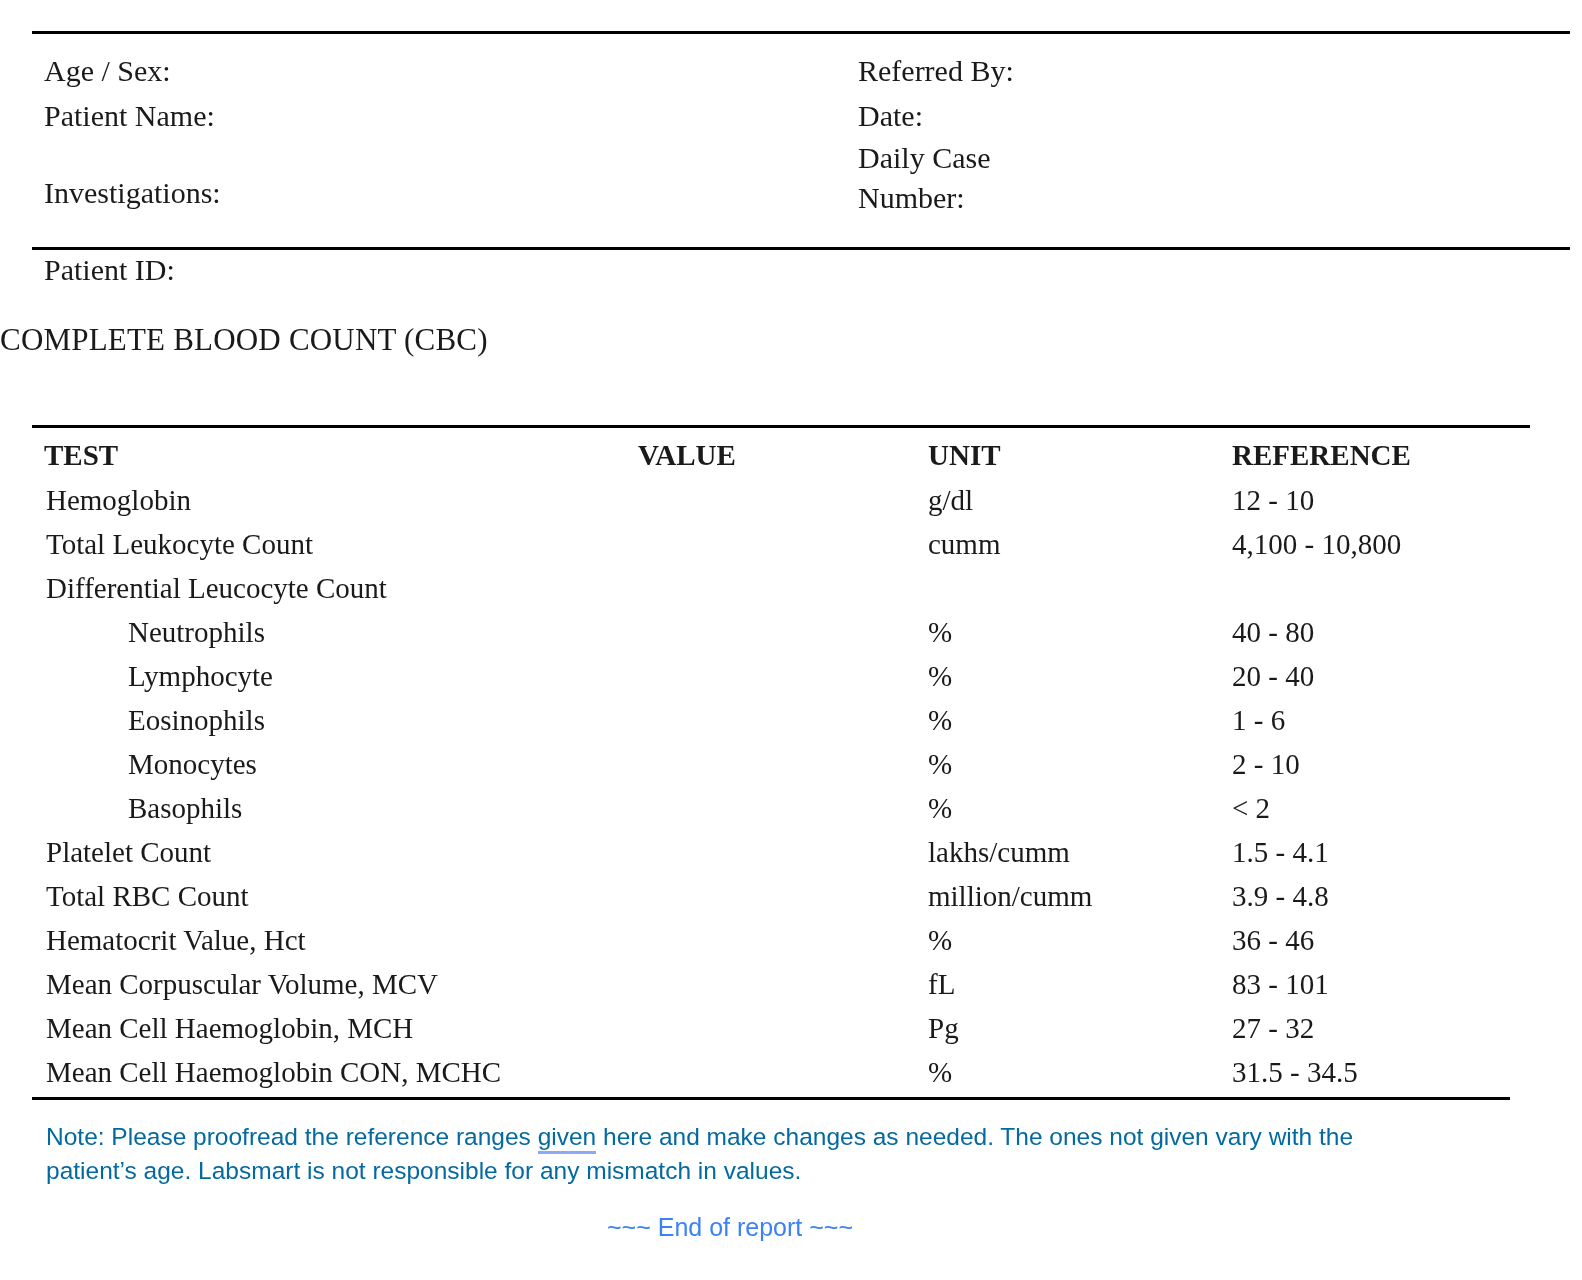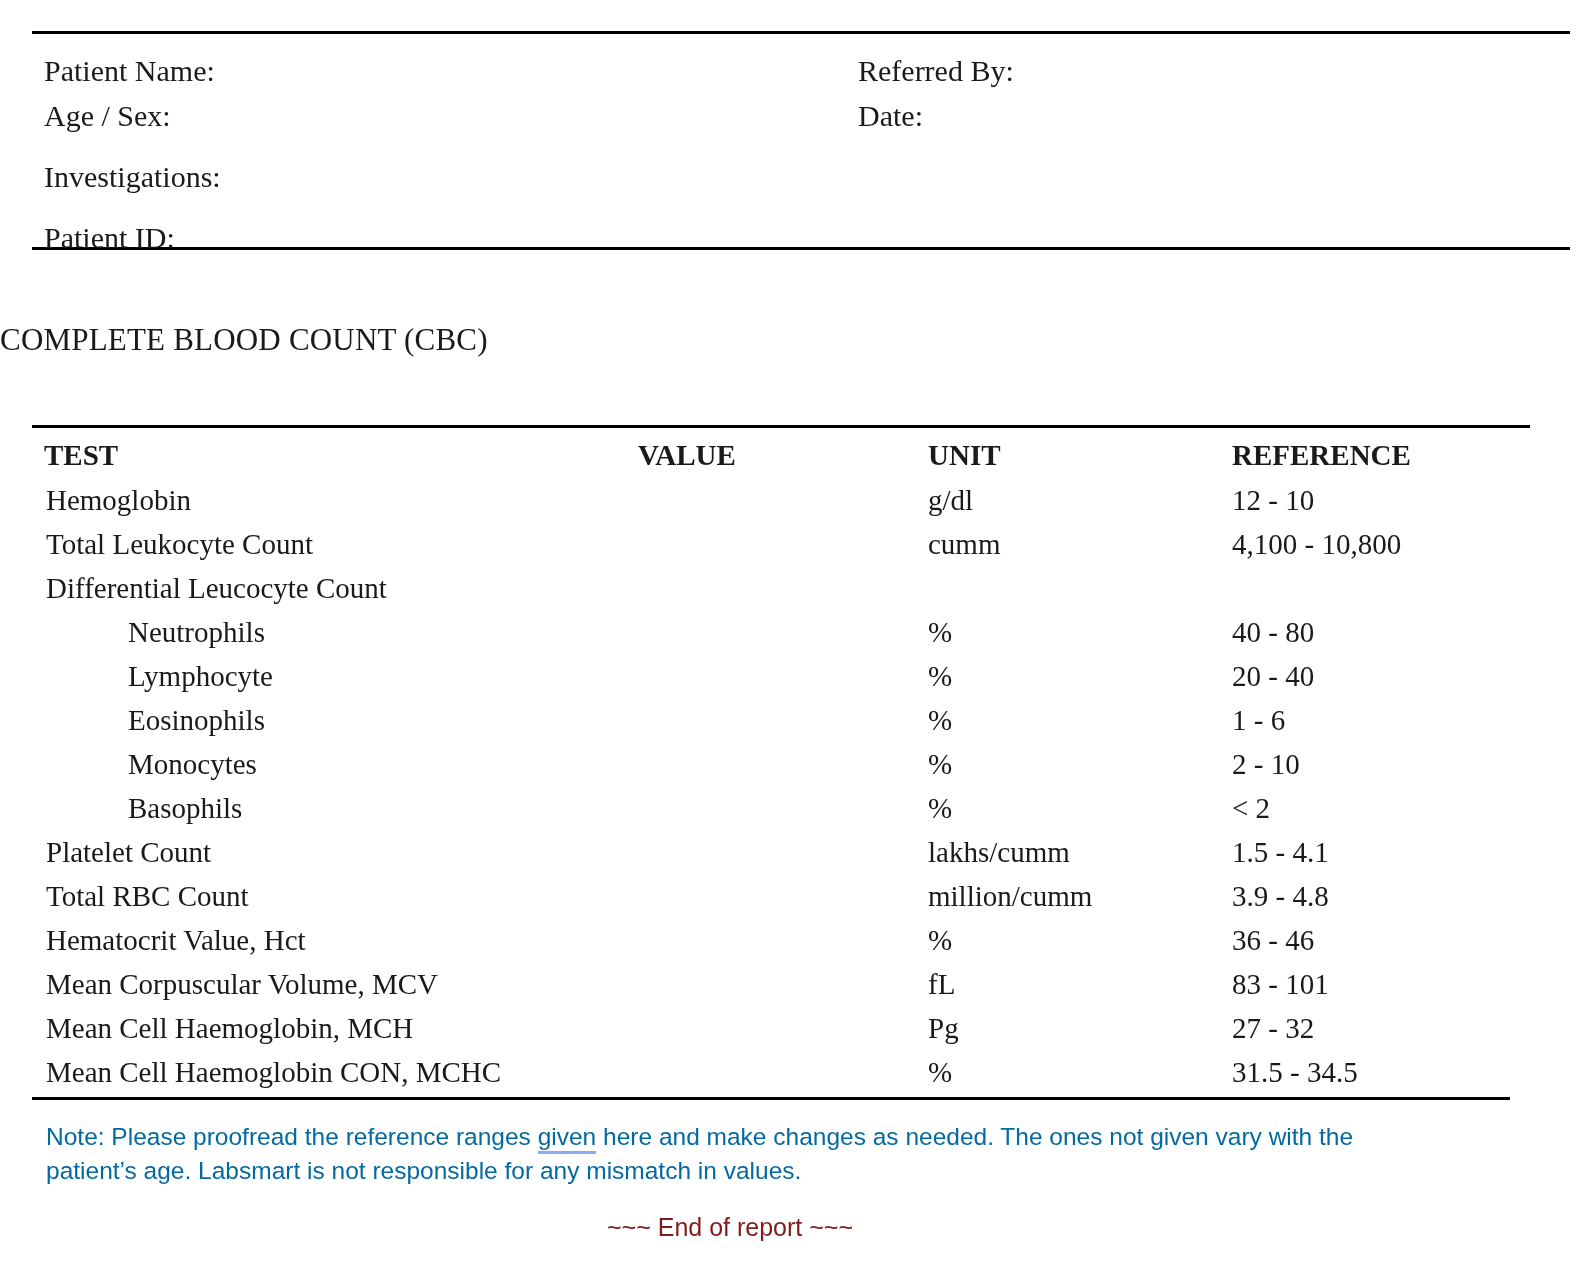--- a/index.html
+++ b/index.html
@@ -42,21 +42,21 @@
   .patient-col.right {
     width: 700px;
     padding-left: 14px;
   }
   .field-line {
     font-size: 30px;
     line-height: 45px;
     white-space: pre-line;
   }
   .field-line.gap-top {
-    margin-top: 16px;
+    margin-top: 32px;
   }
   .field-line.two-line {
     line-height: 40px;
   }
 
   
   .report-title {
     position: absolute;
     left: 0;
     top: 322px;
@@ -130,39 +130,41 @@
   }
 
   .footer {
     position: absolute;
     left: 0;
     top: 1213px;
     width: 1460px;
     text-align: center;
     font-family: "Liberation Sans", "DejaVu Sans", sans-serif;
     font-size: 25px;
-    color: #7f1d1d;
+    color: #3b82f6;
   }
 </style>
 </head>
 <body>
 
 <div class="patient-block">
   <div class="patient-cols">
 
     <div class="patient-col left">
+      <div class="field-line">Age / Sex:</div>
       <div class="field-line">Patient Name:</div>
-      <div class="field-line">Age / Sex:</div>
       <div class="field-line gap-top">Investigations:</div>
       <div class="field-line gap-top">Patient ID:</div>
     </div>
 
     <div class="patient-col right">
       <div class="field-line">Referred By:</div>
       <div class="field-line">Date:</div>
+      <div class="field-line two-line">Daily Case
+Number:</div>
     </div>
 
   </div>
 </div>
 
 <div class="report-title">COMPLETE BLOOD COUNT (CBC)</div>
 
 <div class="results">
   <div class="rule-top"></div>
   <table class="cbc">

